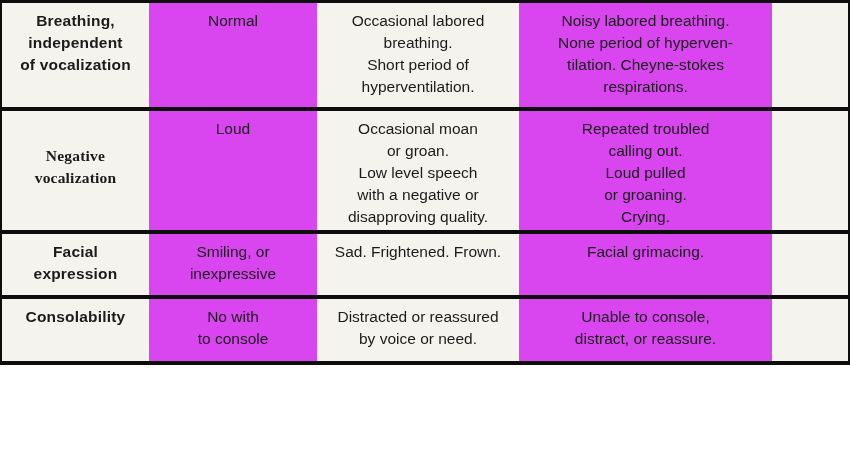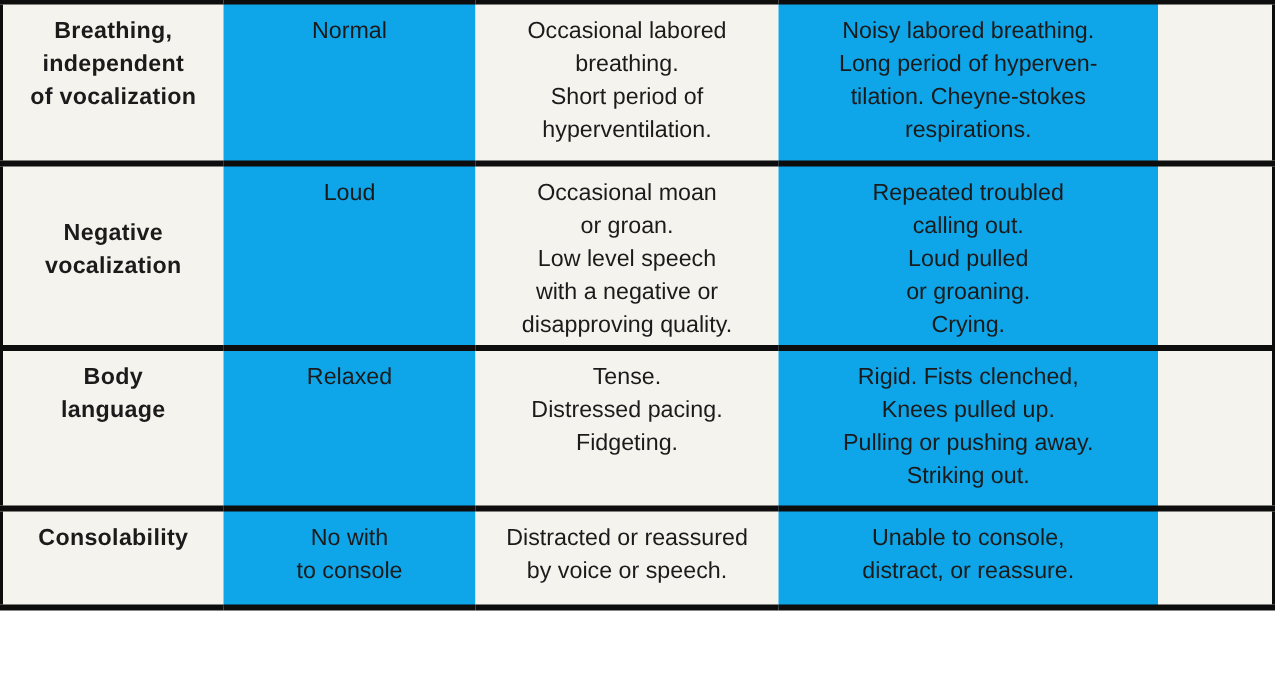--- a/index.html
+++ b/index.html
@@ -25,23 +25,23 @@
     vertical-align: top;
     text-align: center;
     padding: 7px 4px 2px 4px;
     font-size: 15.5px;
     line-height: 22px;
   }
   td span { white-space: pre-line; }
   .sep td     { border-bottom: 4px solid #0d0d0d; }
   .sep-thin td{ border-bottom: 2px solid #141414; }
   .odd  { background: #f5f3ed; }
-  .even { background: #0ea5e9; }
+  .even { background: #d946ef; }
   .cat  { font-weight: 700; letter-spacing: 0.2px; }
-  .mid  { vertical-align: middle; padding-top: 0; padding-bottom: 8px; }
+  .mid  { vertical-align: middle; padding-top: 0; padding-bottom: 8px; font-family: Liberation Serif, serif; }
   .r1 td { height: 95px; }
   .r2 td { height: 108px; }
   .r3 td { height: 52px; }
   .r4 td { height: 94px; }
   .r5 td { height: 53px; }
 </style>
 </head>
 <body>
 
 <table class="painad-table">
@@ -56,59 +56,55 @@
     <tr class="r1 sep">
       <td class="cat odd"><span>Breathing,
 independent
 of vocalization</span></td>
       <td class="even"><span>Normal</span></td>
       <td class="odd"><span>Occasional labored
 breathing.
 Short period of
 hyperventilation.</span></td>
       <td class="even"><span>Noisy labored breathing.
-Long period of hyperven-
+None period of hyperven-
 tilation. Cheyne-stokes
 respirations.</span></td>
       <td class="odd"><span></span></td>
     </tr>
     <tr class="r2 sep">
       <td class="cat odd mid"><span>Negative
 vocalization</span></td>
       <td class="even"><span>Loud</span></td>
       <td class="odd"><span>Occasional moan
 or groan.
 Low level speech
 with a negative or
 disapproving quality.</span></td>
       <td class="even"><span>Repeated troubled
 calling out.
 Loud pulled
 or groaning.
 Crying.</span></td>
       <td class="odd"><span></span></td>
     </tr>
-    <tr class="r4 sep">
-      <td class="cat odd"><span>Body
-language</span></td>
-      <td class="even"><span>Relaxed</span></td>
-      <td class="odd"><span>Tense.
-Distressed pacing.
-Fidgeting.</span></td>
-      <td class="even"><span>Rigid. Fists clenched,
-Knees pulled up.
-Pulling or pushing away.
-Striking out.</span></td>
+    <tr class="r3 sep">
+      <td class="cat odd"><span>Facial
+expression</span></td>
+      <td class="even"><span>Smiling, or
+inexpressive</span></td>
+      <td class="odd"><span>Sad. Frightened. Frown.</span></td>
+      <td class="even"><span>Facial grimacing.</span></td>
       <td class="odd"><span></span></td>
     </tr>
     <tr class="r5 sep-thin">
       <td class="cat odd"><span>Consolability</span></td>
       <td class="even"><span>No with
 to console</span></td>
       <td class="odd"><span>Distracted or reassured
-by voice or speech.</span></td>
+by voice or need.</span></td>
       <td class="even"><span>Unable to console,
 distract, or reassure.</span></td>
       <td class="odd"><span></span></td>
     </tr>
 
   </tbody>
 </table>
 
 </body></html>

